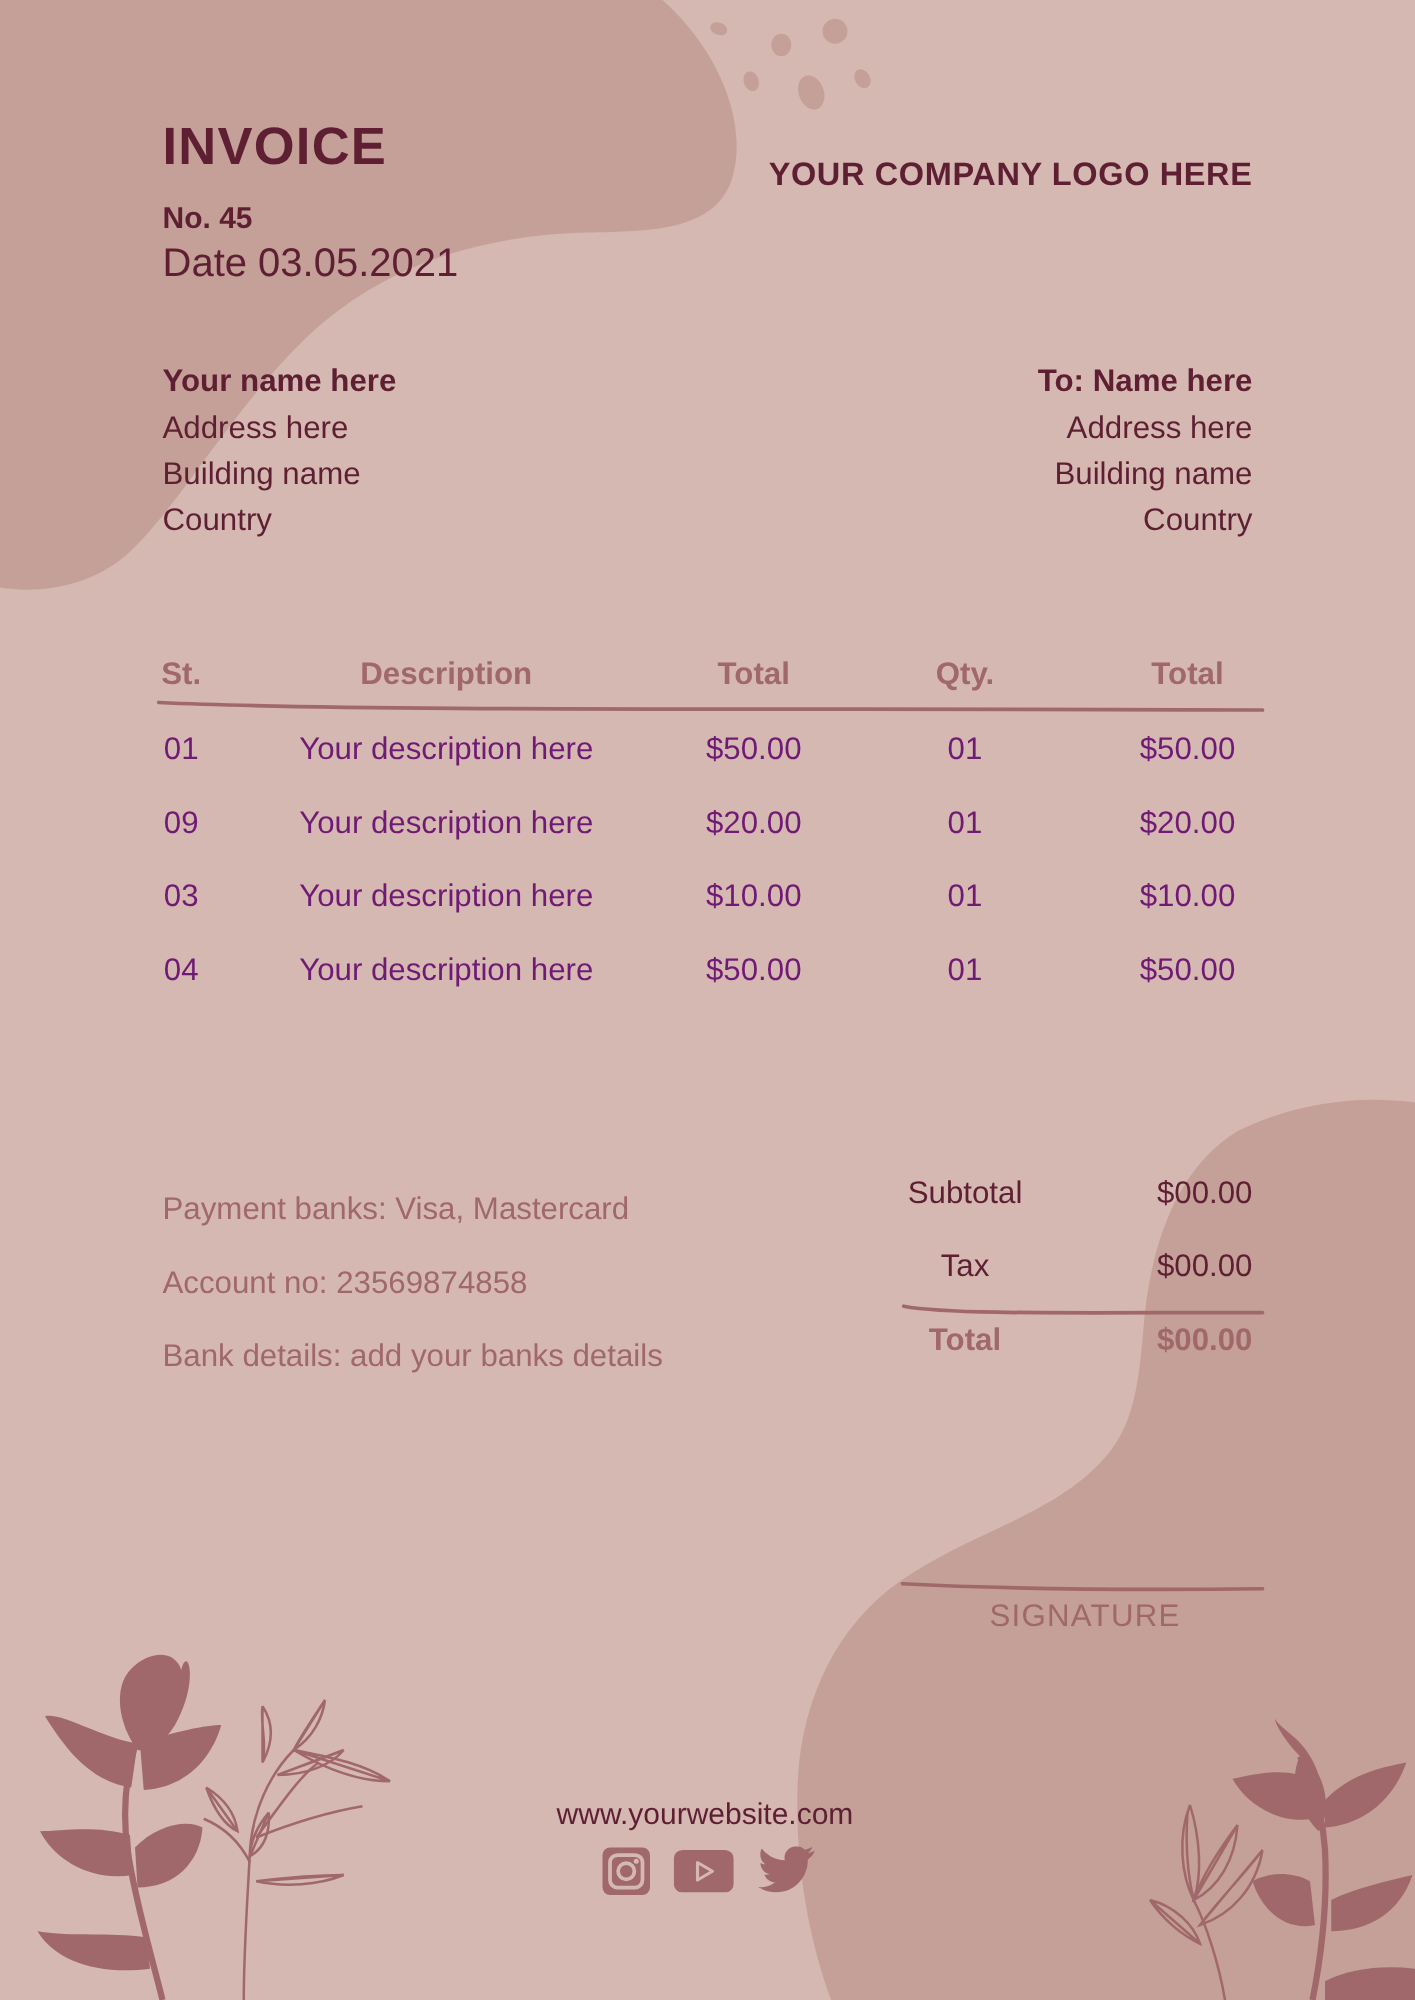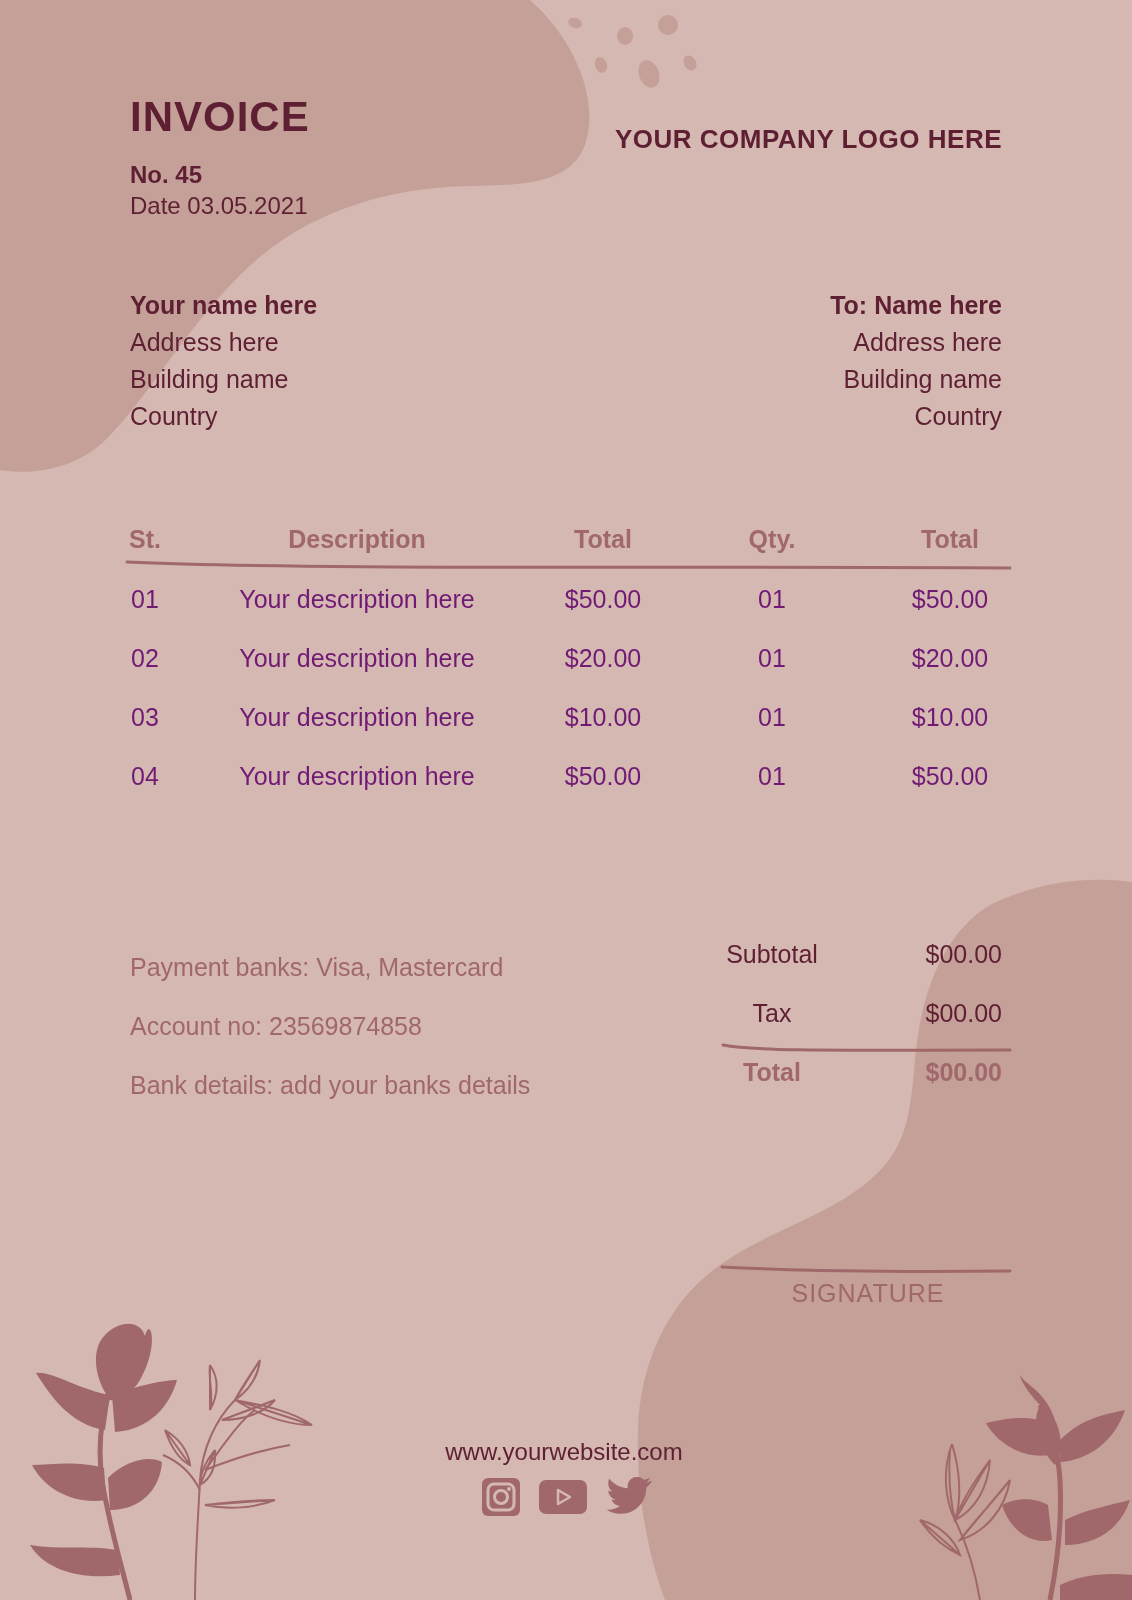--- a/index.html
+++ b/index.html
@@ -7,21 +7,21 @@
     width: 1132px; height: 1600px; position: relative; overflow: hidden;
     background: #d5b8b1;
     font-family: "Liberation Sans", "DejaVu Sans", sans-serif;
     color: #5e1f33;
   }
   .bg-svg { position: absolute; left: 0; top: 0; width: 1132px; height: 1600px; z-index: 0; }
   .layer { position: absolute; z-index: 1; }
 
   .title { left: 130px; top: 96px; font-size: 42px; font-weight: 900; letter-spacing: 1px; color: #5e1f33; line-height: 1; }
   .inv-no { left: 130px; top: 161px; font-size: 24px; font-weight: 700; color: #5e1f33; }
-  .inv-date { left: 130px; top: 192px; font-size: 24px; font-weight: 400; color: #5e1f33; }
+  .inv-date { left: 130px; top: 192px; font-size: 32px; font-weight: 400; color: #5e1f33; }
   .logo { right: 130px; top: 124px; font-size: 26px; font-weight: 700; letter-spacing: 0.5px; color: #5e1f33; }
 
   .party { top: 287px; font-size: 25px; line-height: 37px; color: #5e1f33; }
   .party .name { font-weight: 700; }
   .party.from { left: 130px; text-align: left; }
   .party.to { right: 130px; text-align: right; }
 
   .table-head, .table-row { position: absolute; left: 0; width: 992px; height: 40px; }
   .cell { position: absolute; top: 0; font-size: 25px; white-space: nowrap; }
   .table-head .cell { font-weight: 700; color: #a0686b; }
@@ -137,21 +137,21 @@
     <span class="cell c-total">Total</span>
   </div>
   <div class="table-row" style="top:585px;">
     <span class="cell c-st">01</span>
     <span class="cell c-desc">Your description here</span>
     <span class="cell c-price">$50.00</span>
     <span class="cell c-qty">01</span>
     <span class="cell c-total">$50.00</span>
   </div>
   <div class="table-row" style="top:644px;">
-    <span class="cell c-st">02</span>
+    <span class="cell c-st">09</span>
     <span class="cell c-desc">Your description here</span>
     <span class="cell c-price">$20.00</span>
     <span class="cell c-qty">01</span>
     <span class="cell c-total">$20.00</span>
   </div>
   <div class="table-row" style="top:703px;">
     <span class="cell c-st">03</span>
     <span class="cell c-desc">Your description here</span>
     <span class="cell c-price">$10.00</span>
     <span class="cell c-qty">01</span>

